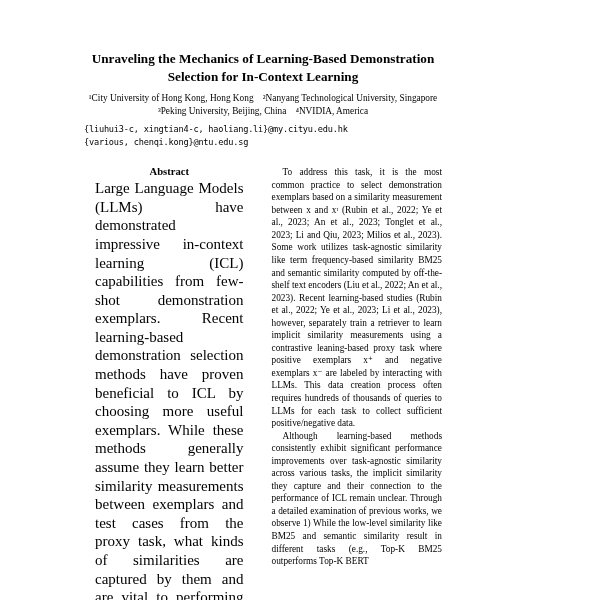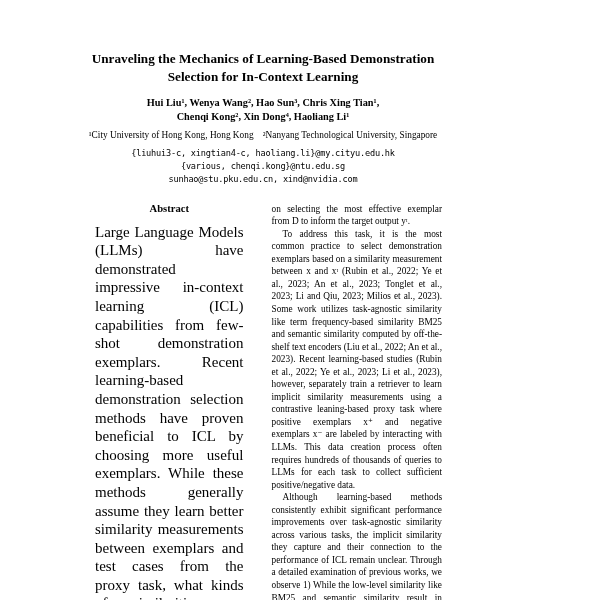--- a/index.html
+++ b/index.html
@@ -30,38 +30,37 @@
     line-height: 1.35;
   }
   .affils {
     margin-top: 5px;
     text-align: center;
     font-size: 9.3px;
     line-height: 1.42;
   }
   .emails {
     margin-top: 5px;
-    text-align: center;
     font-family: "DejaVu Sans Mono", "Liberation Mono", monospace;
     font-size: 8.6px;
     line-height: 1.5;
     letter-spacing: -0.2px;
   }
   .columns {
     display: flex;
     gap: 17px;
     margin-top: 17px;
   }
   .col { flex: 1; min-width: 0; }
   .abstract { padding: 0 11px; }
   .abstract-heading {
     text-align: center;
     font-weight: bold;
     font-size: 10.6px;
-    margin-bottom: 9px;
+    margin-bottom: 2px;
   }
   .abstract-text {
     font-size: 15px;
     line-height: 1.24;
     text-align: justify;
     hyphens: auto;
   }
   .section-heading {
     margin-top: 15px;
     font-size: 11.3px;
@@ -77,48 +76,43 @@
   }
   .body-para.no-indent { text-indent: 0; }
 </style>
 </head>
 <body>
 
 <div class="page">
 
   <h1 class="title">Unraveling the Mechanics of Learning-Based Demonstration Selection for In-Context Learning</h1>
 
-  <div class="authors">
-    <div>Hui Liu¹, Wenya Wang², Hao Sun³, Chris Xing Tian¹,</div>
-    <div>Chenqi Kong², Xin Dong⁴, Haoliang Li¹</div>
-  </div>
 
   <div class="affils">
     <div>¹City University of Hong Kong, Hong Kong  ²Nanyang Technological University, Singapore</div>
+    <div>³Peking University, Beijing, China  ⁴NVIDIA, America</div>
   </div>
 
   <div class="emails">
     <div>{liuhui3-c, xingtian4-c, haoliang.li}@my.cityu.edu.hk</div>
     <div>{various, chenqi.kong}@ntu.edu.sg</div>
-    <div>sunhao@stu.pku.edu.cn, xind@nvidia.com</div>
   </div>
 
   <div class="columns">
 
     <div class="col">
       <div class="abstract">
         <div class="abstract-heading">Abstract</div>
         <p class="abstract-text">Large Language Models (LLMs) have demonstrated impressive in-context learning (ICL) capabilities from few-shot demonstration exemplars. Recent learning-based demonstration selection methods have proven beneficial to ICL by choosing more useful exemplars. While these methods generally assume they learn better similarity measurements between exemplars and test cases from the proxy task, what kinds of similarities are captured by them and are vital to performing ICL still need to be explored. To dive into this question, we analyze the working mechanism of learning-based demonstration selection methods and empirically identify two essential factors of their similarity measurements: 1) Integrating task-agnostic similarities of different levels between the input of exemplars and test cases; 2) Incorporating task-specific similarity between the output of exemplars and test cases. We validate these two findings through extensive quantitative analysis across ten datasets and various LLMs. Based on these insights, we introduce two simplified exemplar selection methods, MLSM and TTF, catering to task-agnostic and task-specific demands to eliminate costly data collection. The effectiveness of both methods evince our findings again and pave the way for future studies.</p>
       </div>
       <div class="section-heading">
         <span class="section-number">1</span><span>Demonstration</span>
       </div>
     </div>
 
     <div class="col">
-      <p class="body-para no-indent">on selecting the most effective exemplar from D to inform the target output yᵗ.</p>
       <p class="body-para">To address this task, it is the most common practice to select demonstration exemplars based on a similarity measurement between x and xᵗ (Rubin et al., 2022; Ye et al., 2023; An et al., 2023; Tonglet et al., 2023; Li and Qiu, 2023; Milios et al., 2023). Some work utilizes task-agnostic similarity like term frequency-based similarity BM25 and semantic similarity computed by off-the-shelf text encoders (Liu et al., 2022; An et al., 2023). Recent learning-based studies (Rubin et al., 2022; Ye et al., 2023; Li et al., 2023), however, separately train a retriever to learn implicit similarity measurements using a contrastive leaning-based proxy task where positive exemplars x⁺ and negative exemplars x⁻ are labeled by interacting with LLMs. This data creation process often requires hundreds of thousands of queries to LLMs for each task to collect sufficient positive/negative data.</p>
       <p class="body-para">Although learning-based methods consistently exhibit significant performance improvements over task-agnostic similarity across various tasks, the implicit similarity they capture and their connection to the performance of ICL remain unclear. Through a detailed examination of previous works, we observe 1) While the low-level similarity like BM25 and semantic similarity result in different tasks (e.g., Top-K BM25 outperforms Top-K BERT</p>
     </div>
 
   </div>
 
 </div>
 
 </body></html>

